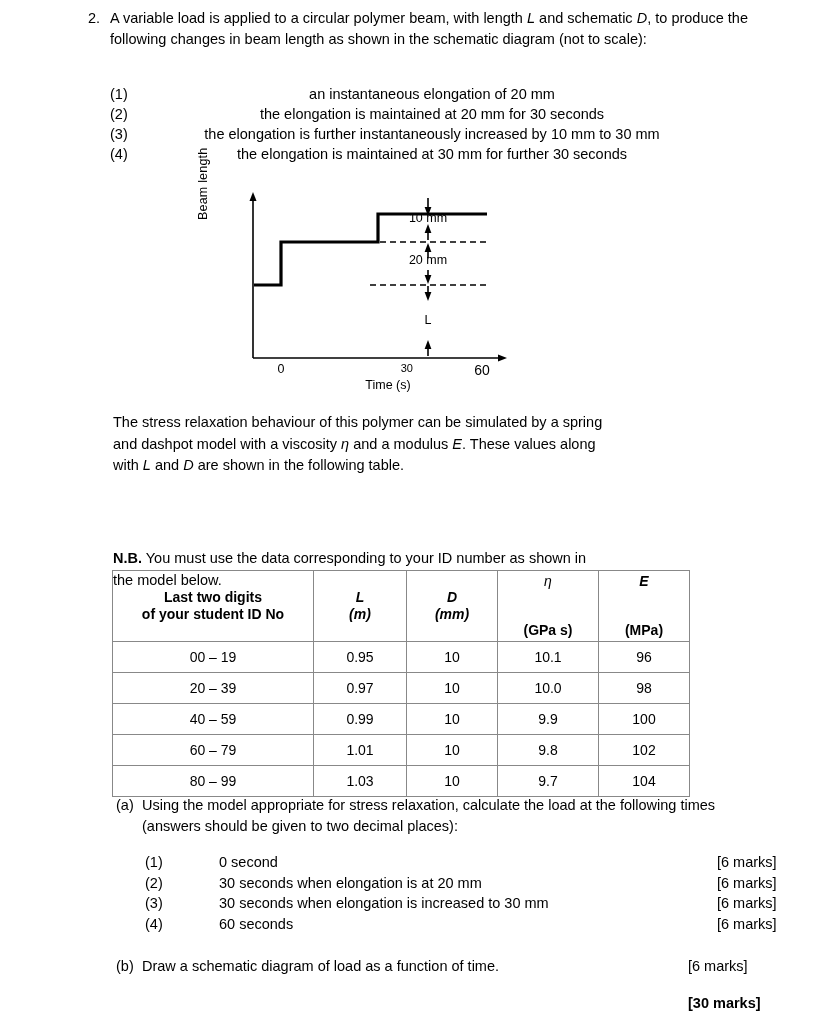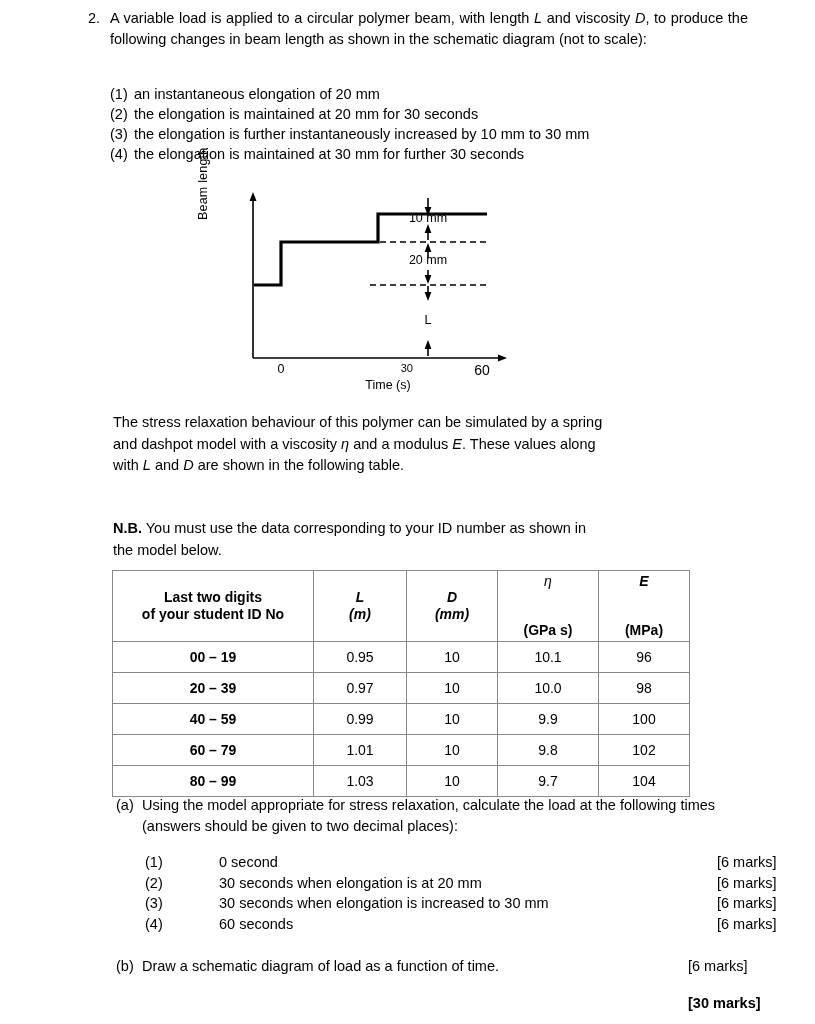--- a/index.html
+++ b/index.html
@@ -54,21 +54,21 @@
   }
   .sub-item {
     display: flex;
     font-size: 14.5px;
     line-height: 20px;
   }
   .sub-marker {
     width: 24px;
     flex: 0 0 24px;
   }
-  .sub-label { flex: 1 1 auto; }
+  .sub-label { flex: 1 1 auto; text-align: center; }
 
   
   .diagram {
     position: absolute;
     left: 200px;
     top: 180px;
     width: 340px;
     height: 215px;
   }
   .diagram svg { display: block; }
@@ -80,21 +80,21 @@
     line-height: 21.5px;
     text-align: left;
   }
   #para-relaxation {
     left: 113px;
     top: 412px;
     width: 580px;
   }
   #para-nb {
     left: 113px;
-    top: 518px;
+    top: 548px;
     width: 570px;
   }
   .bold { font-weight: bold; }
 
   
   .table-wrap {
     position: absolute;
     left: 112px;
     top: 570px;
     border-radius: 9px;
@@ -117,21 +117,21 @@
   }
   table.data tr.body td {
     height: 28px;
     padding: 1px 4px;
   }
   .c-id   { width: 192px; }
   .c-l    { width: 84px; }
   .c-d    { width: 82px; }
   .c-eta  { width: 92px; }
   .c-e    { width: 82px; }
-  .id-cell { font-weight: bold; }
+  .id-cell { font-weight: normal; }
   .hd-sym {
     font-style: italic;
     font-weight: bold;
     display: block;
   }
   .hd-sym-eta {
     font-style: italic;
     font-weight: normal;
     display: block;
   }
@@ -203,21 +203,21 @@
   }
 </style>
 </head>
 <body>
 
 <div class="q-block">
   <div class="q-row">
     <div class="q-num">2.</div>
     <div class="q-text">
       <span>A variable load is applied to a circular polymer beam, with length </span><i class="var">L</i><span> and</span>
-      <span>viscosity </span><i class="var">D</i><span>, to produce the following changes in beam length as shown in</span>
+      <span>schematic </span><i class="var">D</i><span>, to produce the following changes in beam length as shown in</span>
       <span class="lastline">the schematic diagram (not to scale):</span>
     </div>
   </div>
 </div>
 
 <div class="sub-list">
   <div class="sub-item">
     <span class="sub-marker">(1)</span>
     <span class="sub-label">an instantaneous elongation of 20 mm</span>
   </div>

